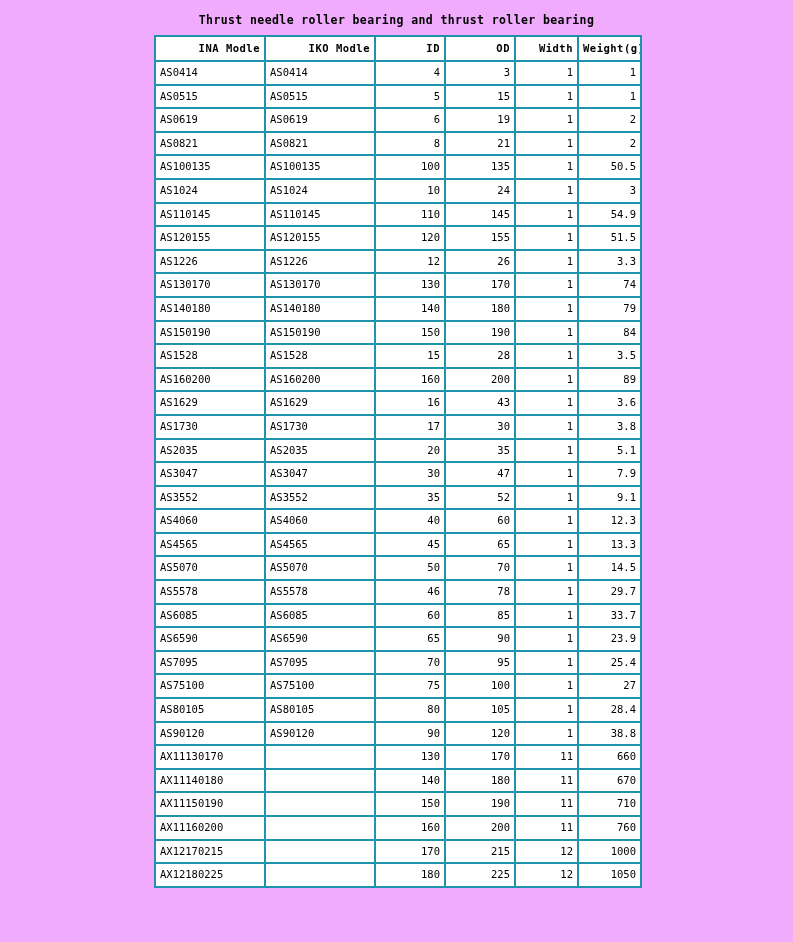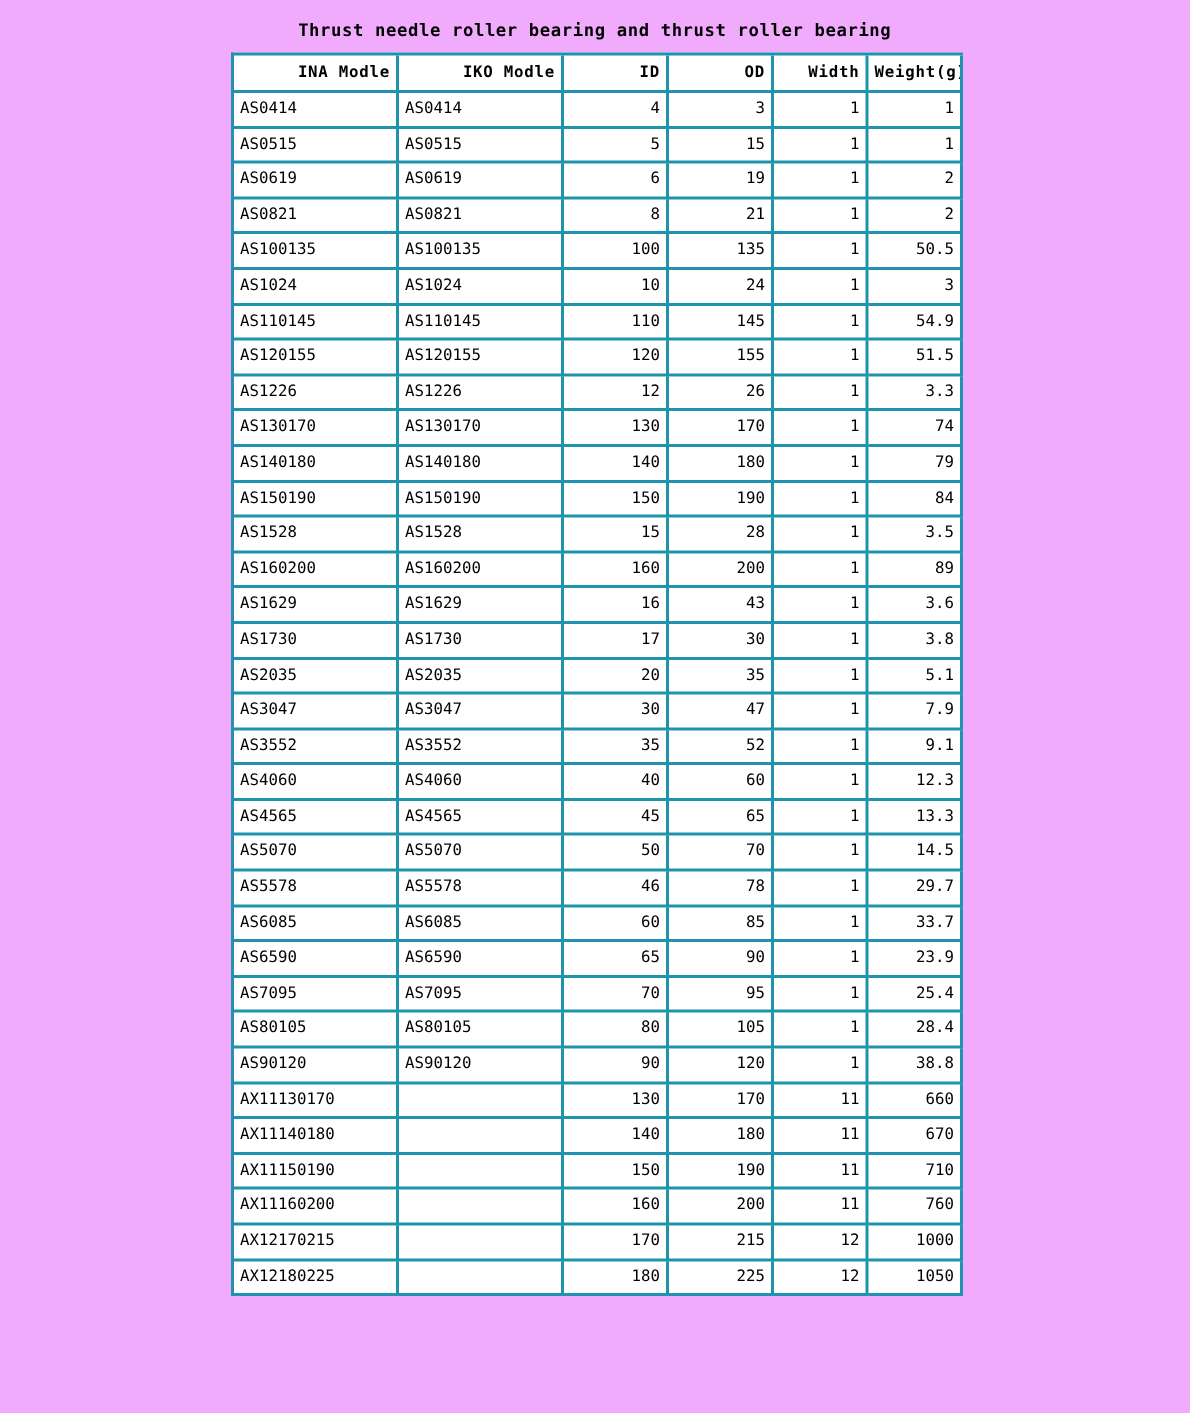--- a/index.html
+++ b/index.html
@@ -311,20 +311,28 @@
           </tr>
           <tr>
             <td class="txt">AS7095</td>
             <td class="txt">AS7095</td>
             <td class="num">70</td>
             <td class="num">95</td>
             <td class="num">1</td>
             <td class="num">25.4</td>
           </tr>
           <tr>
+            <td class="txt">AS75100</td>
+            <td class="txt">AS75100</td>
+            <td class="num">75</td>
+            <td class="num">100</td>
+            <td class="num">1</td>
+            <td class="num">27</td>
+          </tr>
+          <tr>
             <td class="txt">AS80105</td>
             <td class="txt">AS80105</td>
             <td class="num">80</td>
             <td class="num">105</td>
             <td class="num">1</td>
             <td class="num">28.4</td>
           </tr>
           <tr>
             <td class="txt">AS90120</td>
             <td class="txt">AS90120</td>

